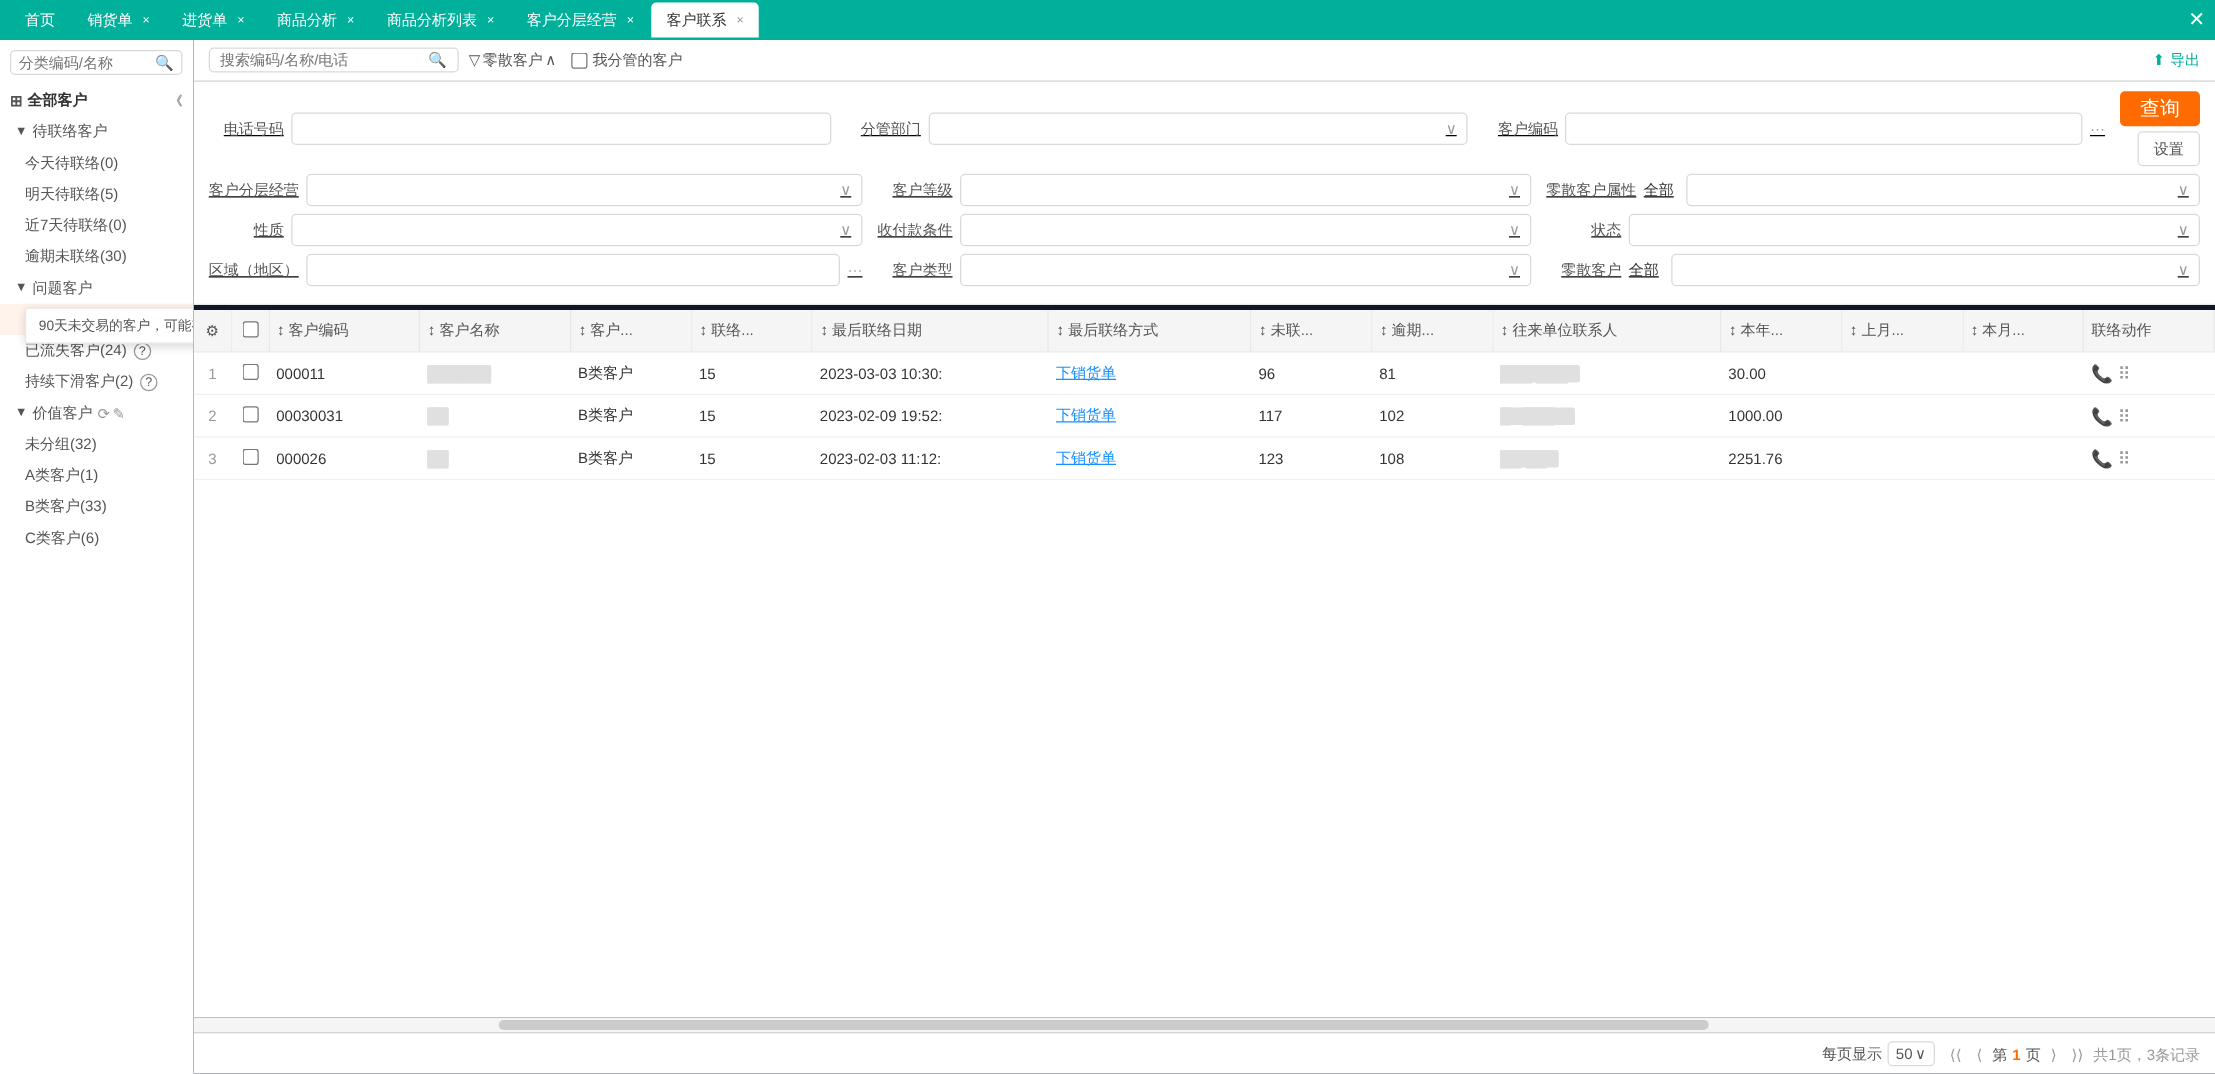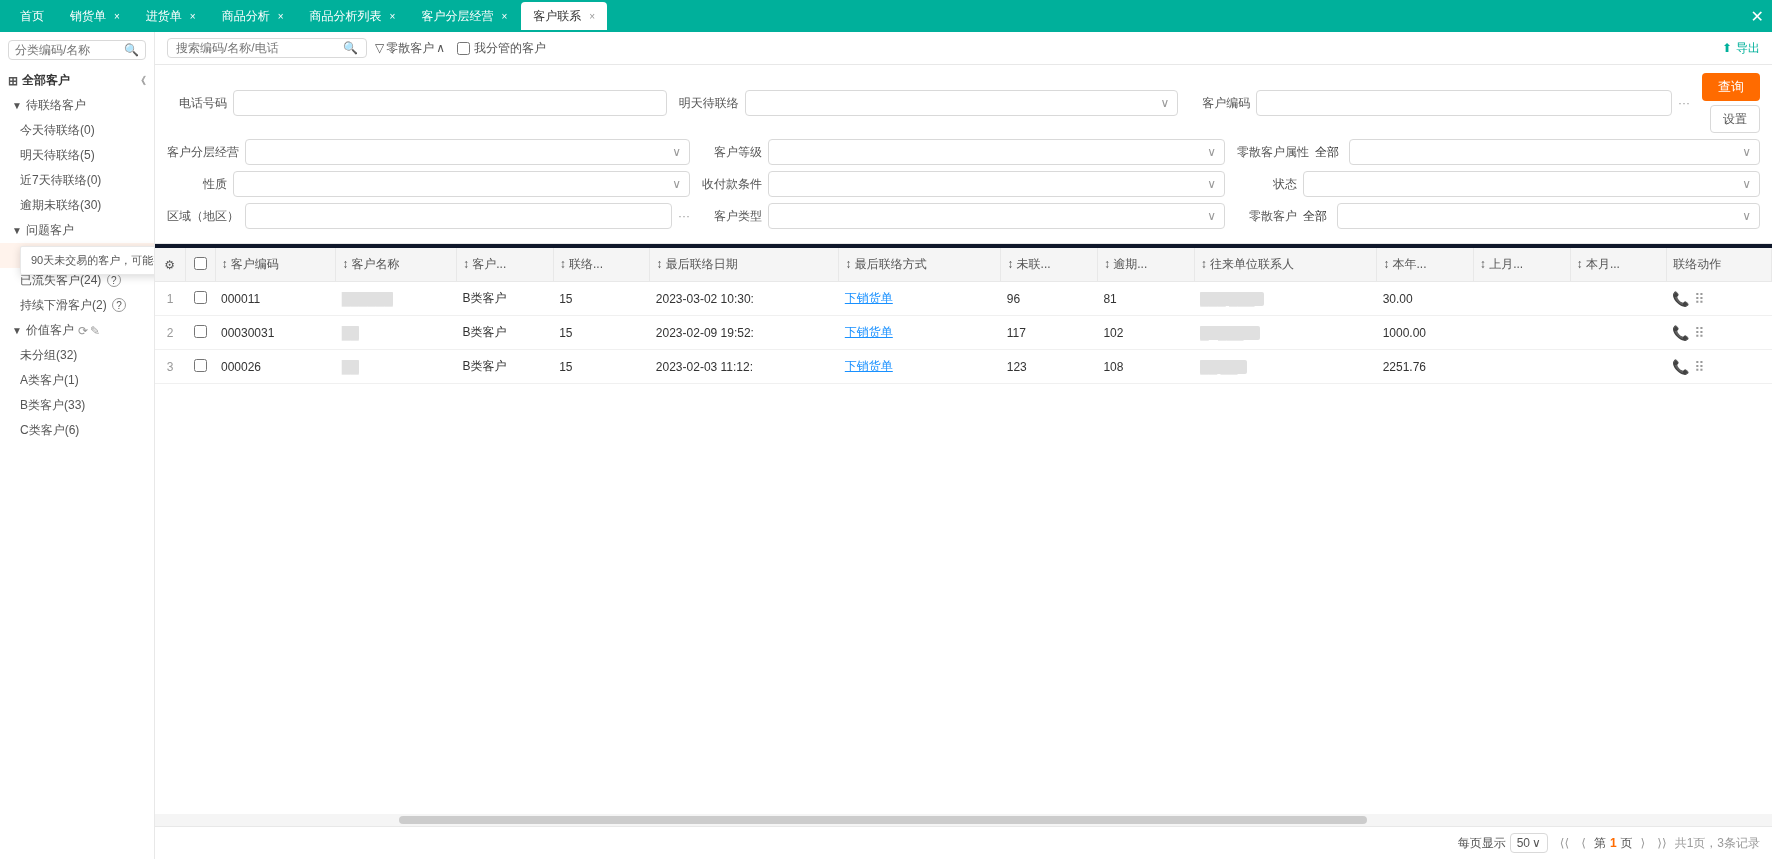--- a/index.html
+++ b/index.html
@@ -163,20 +163,21 @@
       display: flex;
       gap: 12px;
       margin-bottom: 6px;
       align-items: center;
     }
     .filter-field {
       display: flex;
       align-items: center;
       flex: 1;
       gap: 6px;
+      text-decoration: underline;
     }
     .filter-label { color: #555; white-space: nowrap; min-width: 60px; text-align: right; }
     .filter-input {
       flex: 1;
       height: 26px;
       border: 1px solid #d9d9d9;
       border-radius: 4px;
       padding: 0 8px;
       font-size: 12px;
       outline: none;
@@ -198,21 +199,21 @@
     .filter-select .arrow { color: #999; }
     .filter-ellipsis { color: #999; cursor: pointer; }
 
     .query-btn {
       background: #ff6b00;
       color: #fff;
       border: none;
       border-radius: 4px;
       padding: 4px 16px;
       cursor: pointer;
-      font-size: 13px;
+      font-size: 16px;
       height: 28px;
     }
     .settings-btn {
       background: #fff;
       color: #555;
       border: 1px solid #d9d9d9;
       border-radius: 4px;
       padding: 4px 12px;
       cursor: pointer;
       font-size: 12px;
@@ -257,21 +258,21 @@
       white-space: nowrap;
     }
     td.link { color: #1890ff; cursor: pointer; text-decoration: underline; }
     .row-num { color: #999; text-align: center; }
     .actions-cell { display: flex; gap: 4px; align-items: center; }
     .action-icon { color: #999; cursor: pointer; font-size: 14px; }
 
     
     .pagination-bar {
       display: flex;
-      align-items: center;
+      align-items: flex-end;
       justify-content: flex-end;
       padding: 6px 12px;
       background: #fff;
       border-top: 1px solid #e8e8e8;
       gap: 8px;
     }
     .page-size-select {
       display: flex;
       align-items: center;
       gap: 4px;
@@ -420,21 +421,21 @@
     </div>
 
     <div class="filter-form">
 
       <div class="filter-row">
         <div class="filter-field">
           <span class="filter-label">电话号码</span>
           <input class="filter-input" type="text" style="">
         </div>
         <div class="filter-field">
-          <span class="filter-label">明天待联络</span>
+          <span class="filter-label">分管部门</span>
           <div class="filter-select">
             <span></span>
               <span class="arrow">∨</span>
           </div>
         </div>
         <div class="filter-field">
           <span class="filter-label">客户编码</span>
           <div class="filter-select" style="flex:1;">
             <span></span>
           </div>
@@ -543,21 +544,21 @@
           </tr>
         </thead>
         <tbody id="table-body">
         <tr>
     <td class="row-num">1</td>
     <td class="checkbox-cell"><input type="checkbox" style=""></td>
     <td>000011</td>
     <td><span style="background:#e0e0e0;color:#e0e0e0;border-radius:2px;">██████</span></td>
     <td>B类客户</td>
     <td>15</td>
-    <td>2023-03-02 10:30:</td>
+    <td>2023-03-03 10:30:</td>
     <td class="link">下销货单</td>
     <td>96</td>
     <td>81</td>
     <td><span style="background:#e0e0e0;color:#e0e0e0;border-radius:2px;">███ ███...</span></td>
     <td>30.00</td>
     <td></td>
     <td></td>
     <td>
       <div class="actions-cell">
         <span class="action-icon" title="联系">📞</span>

